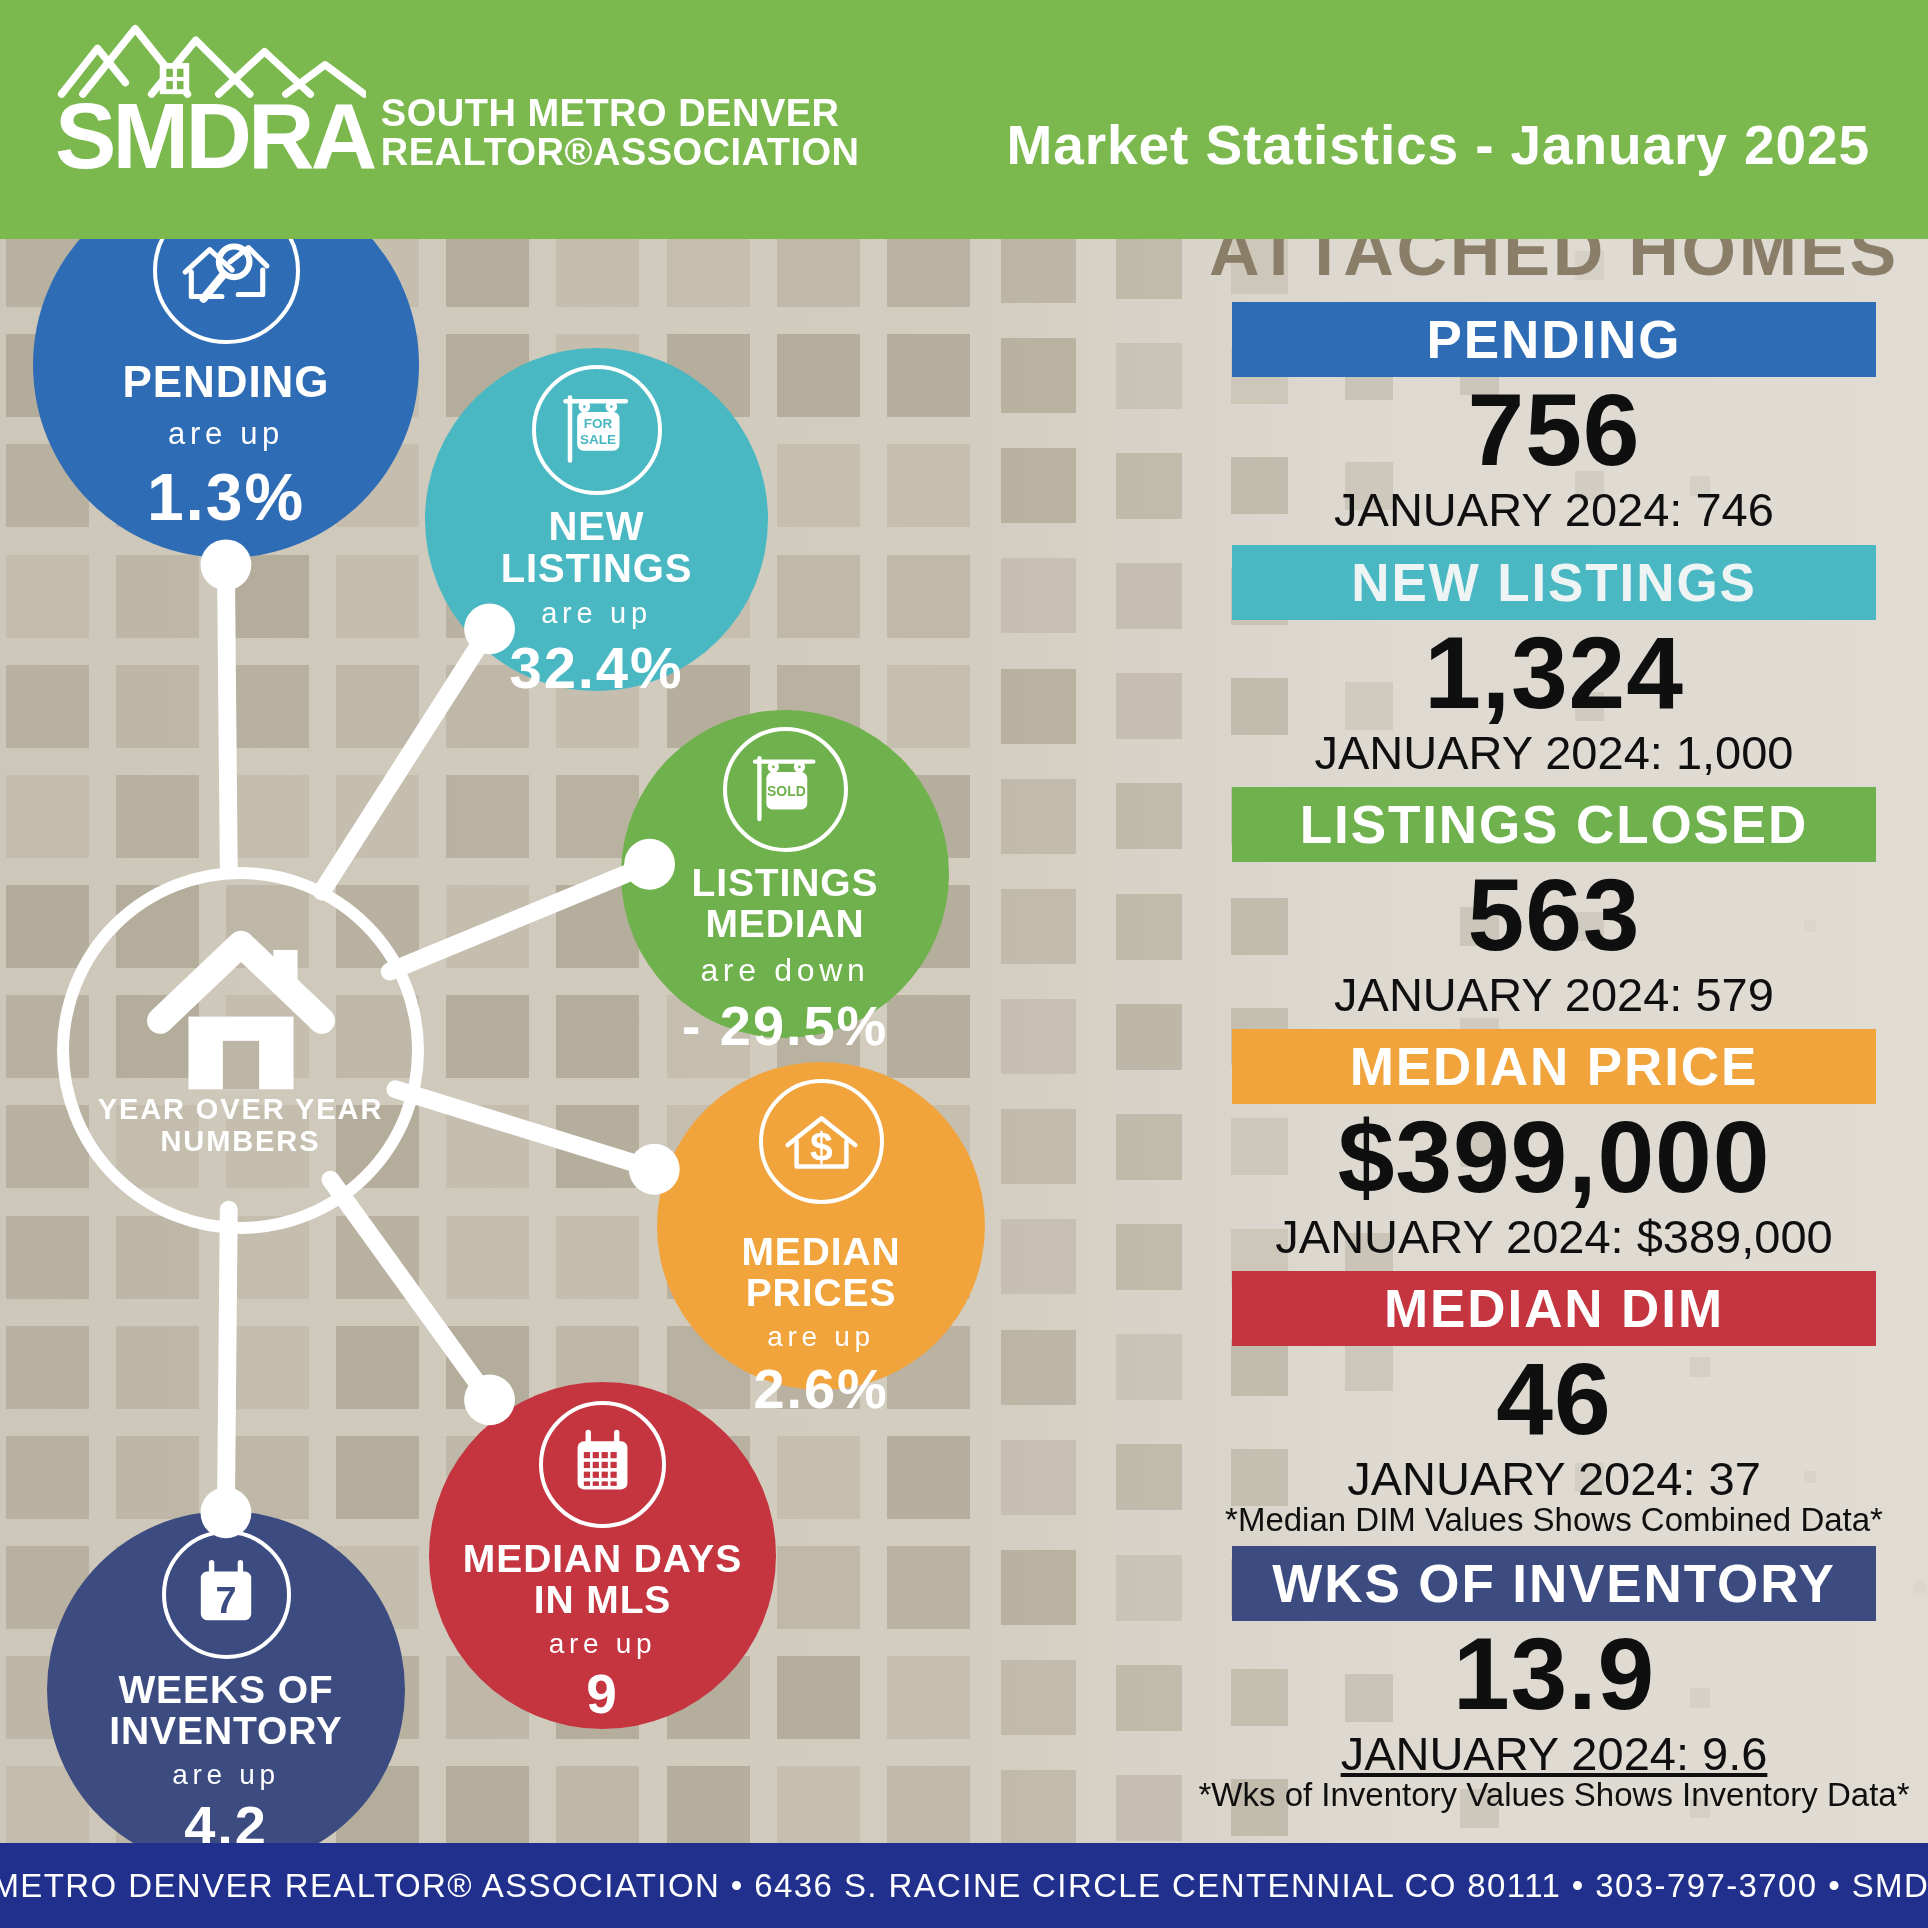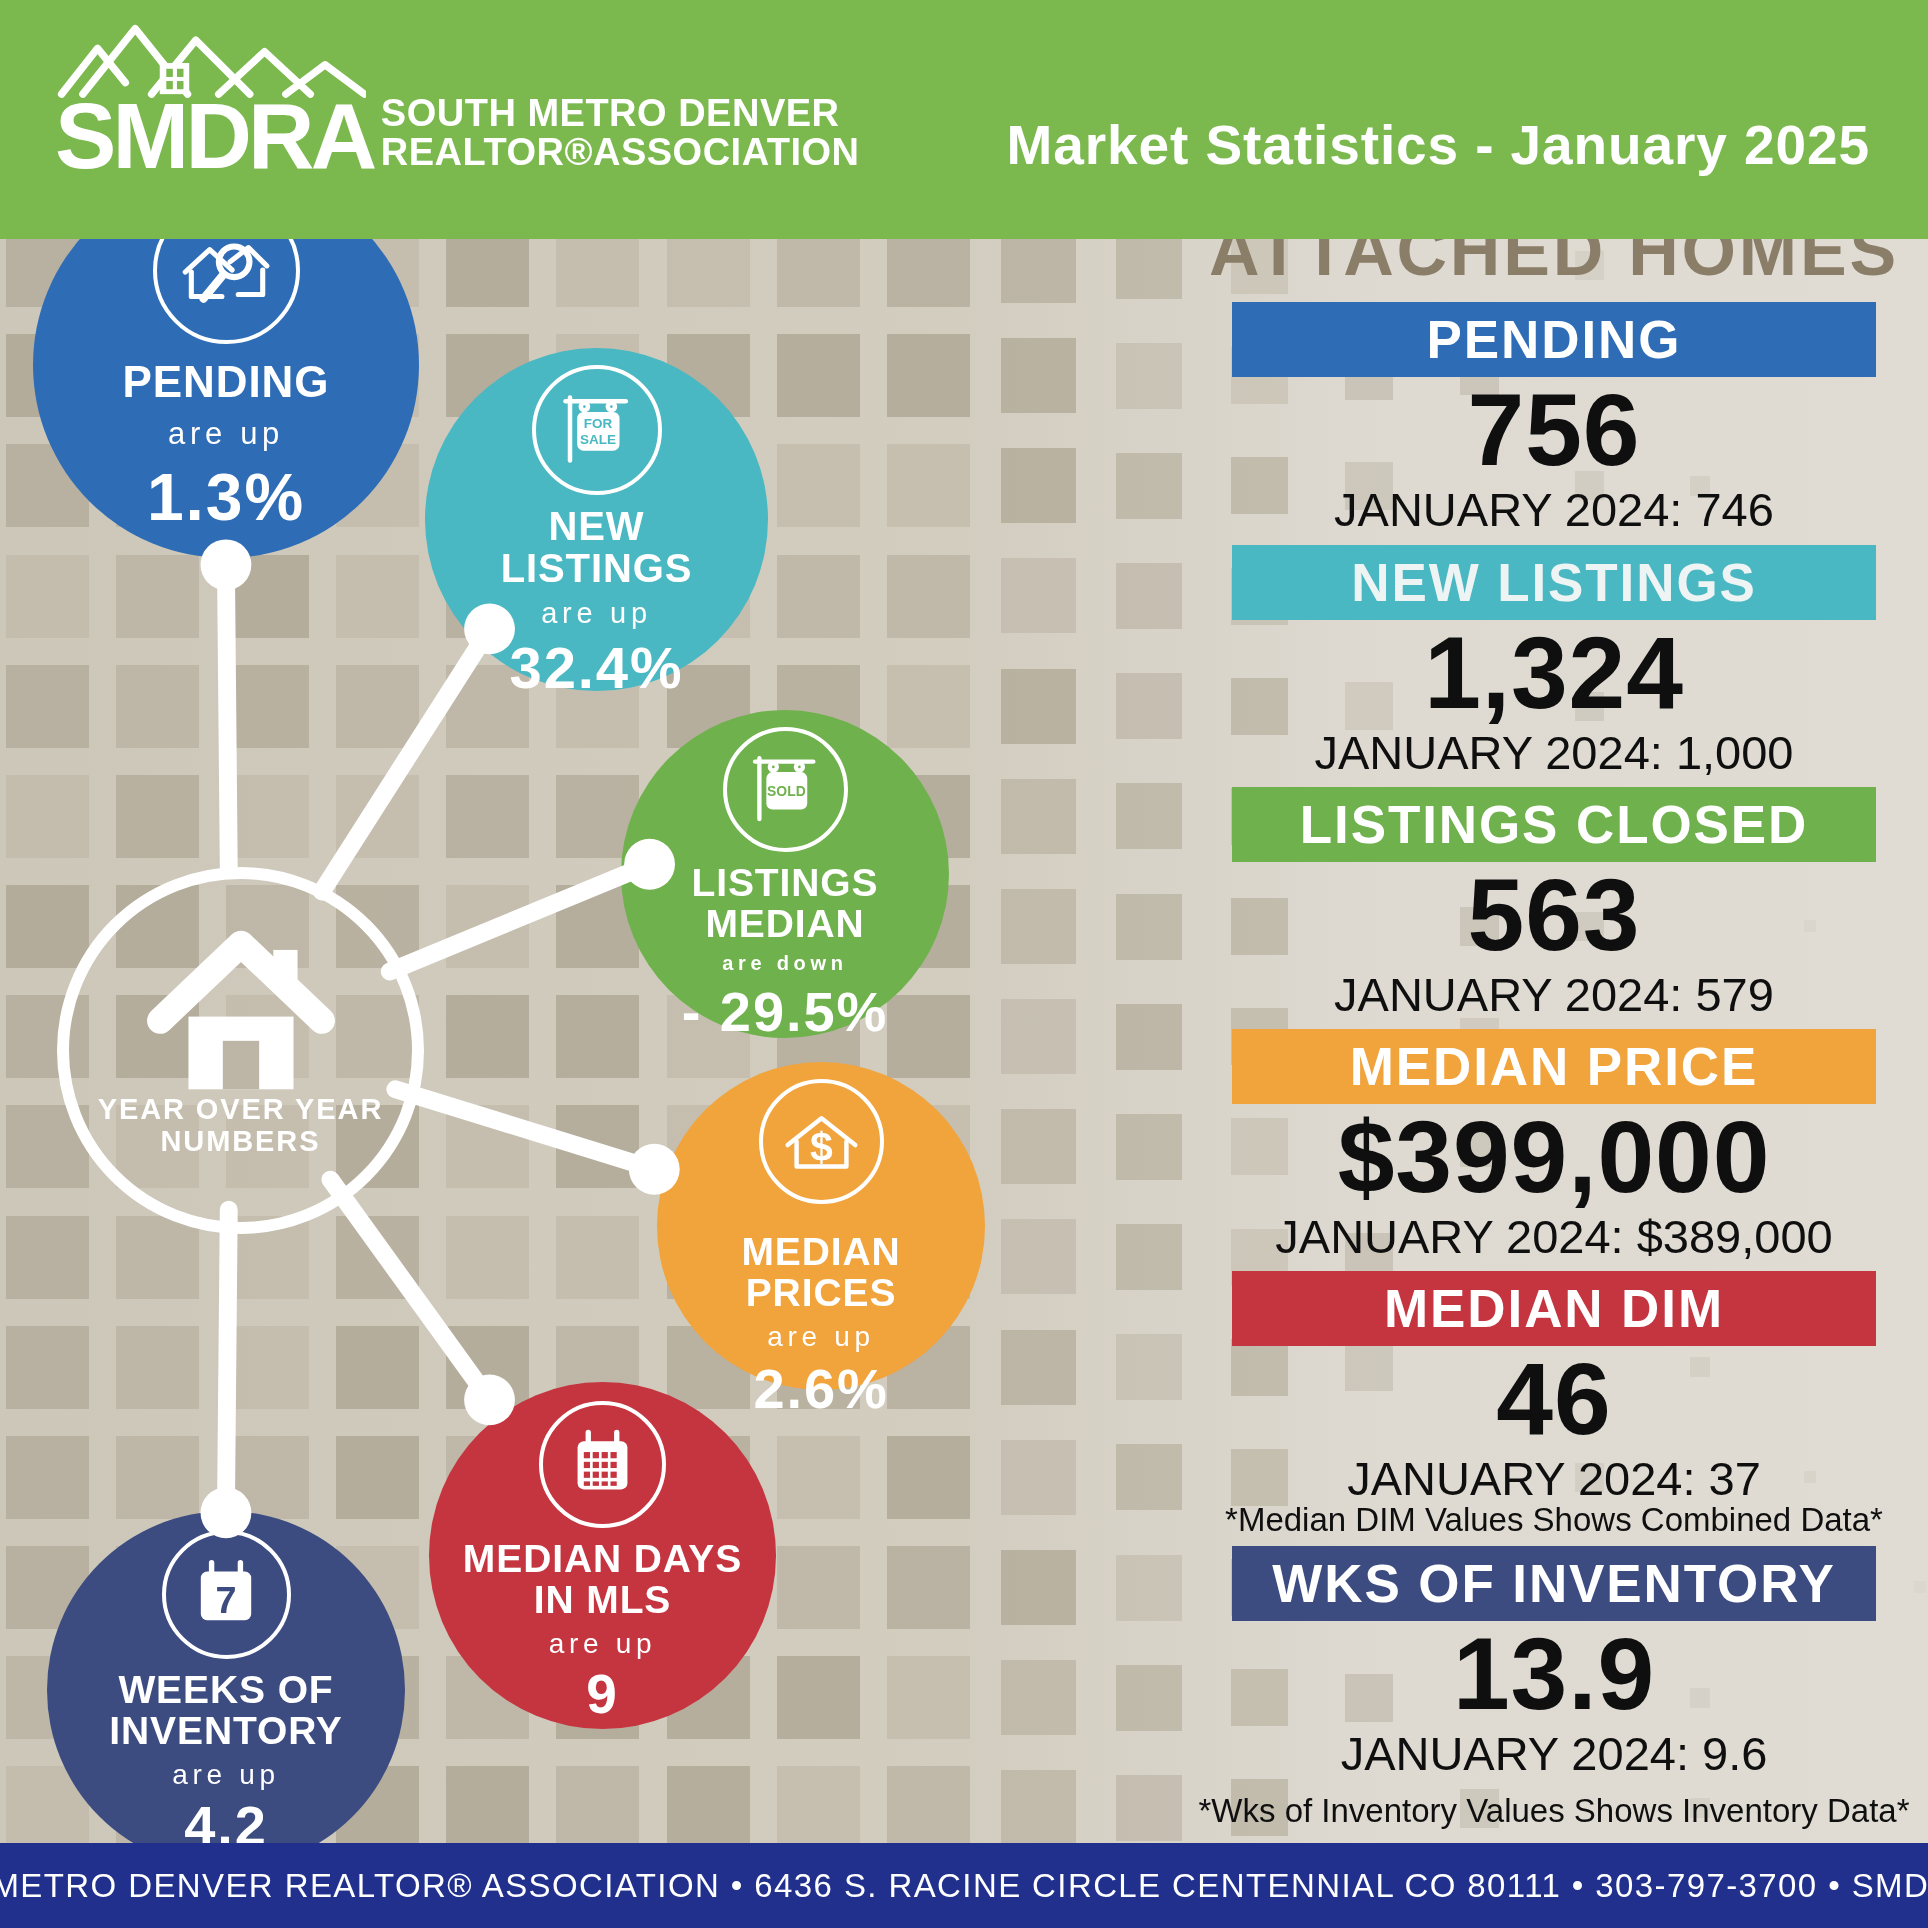--- a/index.html
+++ b/index.html
@@ -351,21 +351,21 @@
           <line x1="15" y1="18" x2="82" y2="18"></line>
           <circle cx="36" cy="24" r="4"></circle>
           <circle cx="66" cy="24" r="4"></circle>
         </g>
         <rect x="28" y="30" width="47" height="43" rx="7" fill="#fff"></rect>
         <text x="51" y="58" font-size="16" font-weight="bold" fill="#6fb14c" text-anchor="middle" font-family="Liberation Sans, sans-serif">SOLD</text>
       </svg>
     </div>
     <div class="bubble-label" style="font-size:39px;margin-top:11.3px;">LISTINGS</div>
     <div class="bubble-label" style="font-size:39px;">MEDIAN</div>
-    <div class="bubble-sub" style="font-size:20px;margin-top:7.5px;font-weight:bold;">are down</div>
+    <div class="bubble-sub" style="font-size:32px;margin-top:7.5px;">are down</div>
     <div class="bubble-value" style="font-size:56px;margin-top:3.8px;">- 29.5%</div>
   </div>
 
   <div class="bubble" style="left:657px;top:1062px;width:328px;height:328px;background:#f1a33c;">
     <div class="icon-ring" style="width:117px;height:117px;margin-top:17px;">
       <svg width="89" height="89" viewBox="0 0 100 100">
         <g fill="none" stroke="#fff" stroke-width="5" stroke-linejoin="round" stroke-linecap="round">
           <path d="M12 54 L50 24 L88 54"></path>
           <path d="M22 50 V78 H78 V50"></path>
         </g>
@@ -472,21 +472,21 @@
     <div class="stat">
       <div class="stat-bar" style="background:#c53540;">MEDIAN DIM</div>
       <div class="stat-value">46</div>
       <div class="stat-prior" style="margin-bottom:0;">JANUARY 2024: 37</div>
       <div class="stat-note">*Median DIM Values Shows Combined Data*</div>
     </div>
 
     <div class="stat">
       <div class="stat-bar" style="background:#3c4b80;">WKS OF INVENTORY</div>
       <div class="stat-value">13.9</div>
-      <div class="stat-prior" style="margin-bottom:16px;">JANUARY 2024: 9.6</div>
+      <div class="stat-prior" style="margin-bottom:0;text-decoration:underline;">JANUARY 2024: 9.6</div>
       <div class="stat-note">*Wks of Inventory Values Shows Inventory Data*</div>
     </div>
   </div>
 
   <div class="footer">
     <div class="footer-text">SOUTH METRO DENVER REALTOR® ASSOCIATION • 6436 S. RACINE CIRCLE CENTENNIAL CO 80111 • 303-797-3700 • SMDRA.COM</div>
   </div>
 
 </div>
 

